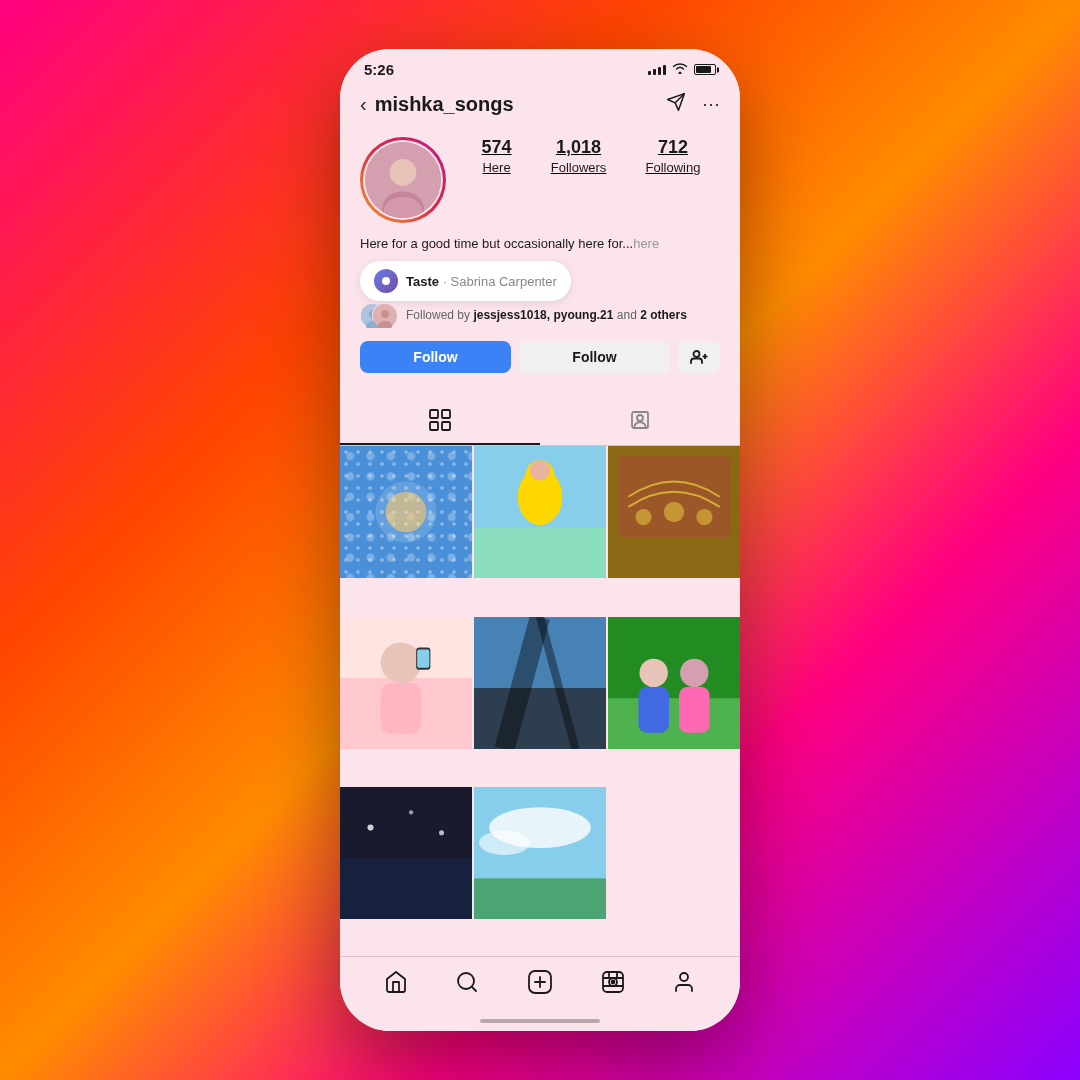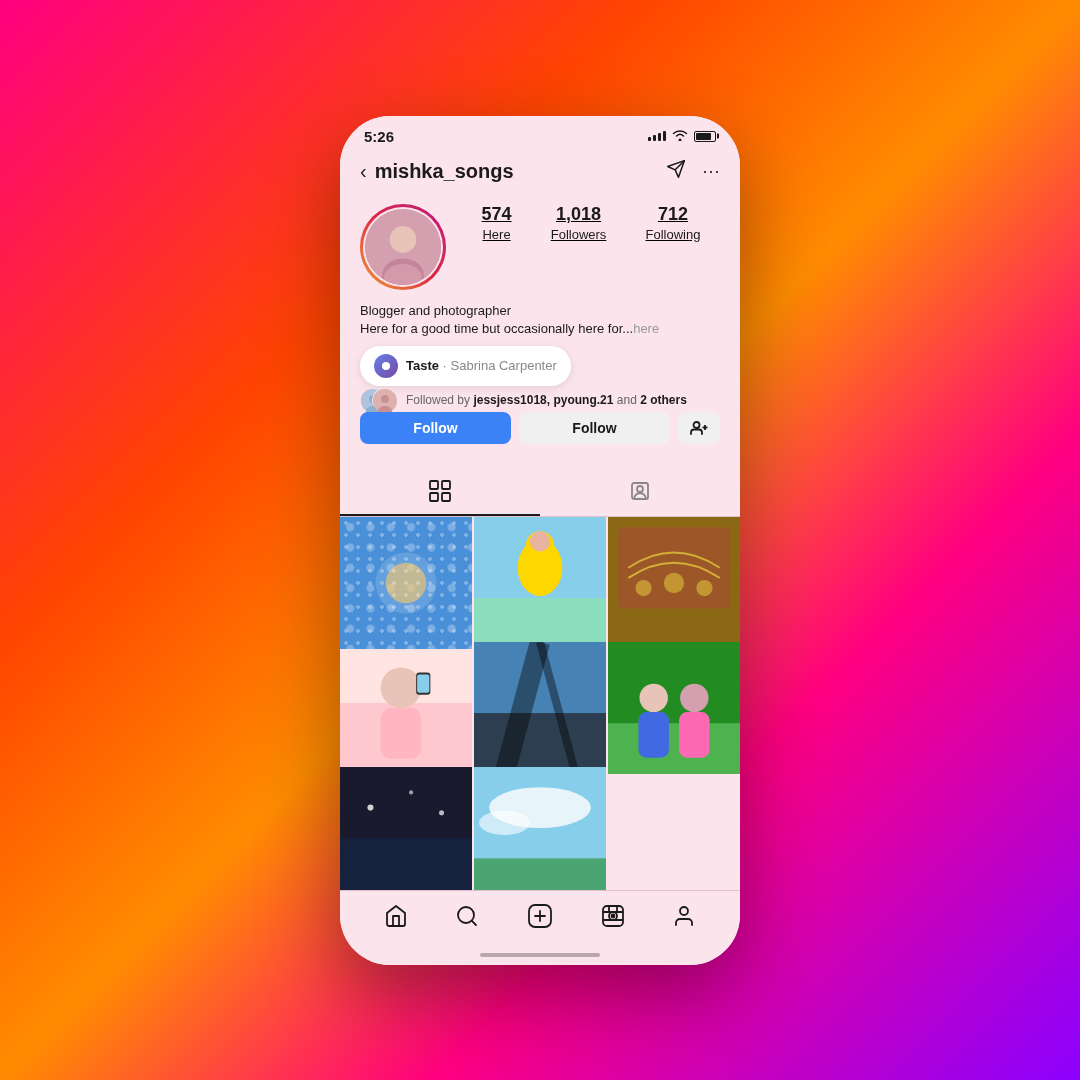--- a/index.html
+++ b/index.html
@@ -9,21 +9,21 @@
       overflow: hidden;
       font-family: -apple-system, BlinkMacSystemFont, 'Segoe UI', sans-serif;
       background: linear-gradient(135deg, #ff0080 0%, #ff4500 30%, #ff8c00 50%, #ff0080 70%, #8b00ff 100%);
       display: flex;
       align-items: center;
       justify-content: center;
     }
 
     .phone-container {
       width: 400px;
-      height: 849px;
+      height: 982px;
       background: #fce4ec;
       border-radius: 50px;
       box-shadow: 0 30px 80px rgba(0,0,0,0.4);
       overflow: hidden;
       position: relative;
       display: flex;
       flex-direction: column;
     }
 
     .phone-screen {
@@ -240,21 +240,21 @@
     .music-artist {
       color: #888;
       font-weight: 400;
     }
 
     
     .followed-by {
       display: flex;
       align-items: center;
       gap: 8px;
-      margin-bottom: 0;
+      margin-bottom: 14px;
     }
     .follower-avatars {
       display: flex;
     }
     .follower-avatar {
       width: 24px;
       height: 24px;
       border-radius: 50%;
       border: 1.5px solid #fce4ec;
       margin-right: -6px;
@@ -471,23 +471,20 @@
           <div class="stat-item">
             <span class="stat-number">712</span>
             <span class="stat-label">Following</span>
           </div>
         </div>
       </div>
 
       
       <div class="bio-section">
         <div class="bio-text">
-          <span>Blogger and photographer</span>
-        </div>
-        <div class="bio-text">
           <span>Here for a good time but occasionally here for...</span><span class="bio-more">here</span>
         </div>
       </div>
 
       
       <div class="music-pill">
         <div class="music-dot">
           <div class="music-dot-inner"></div>
         </div>
         <span class="music-text">

